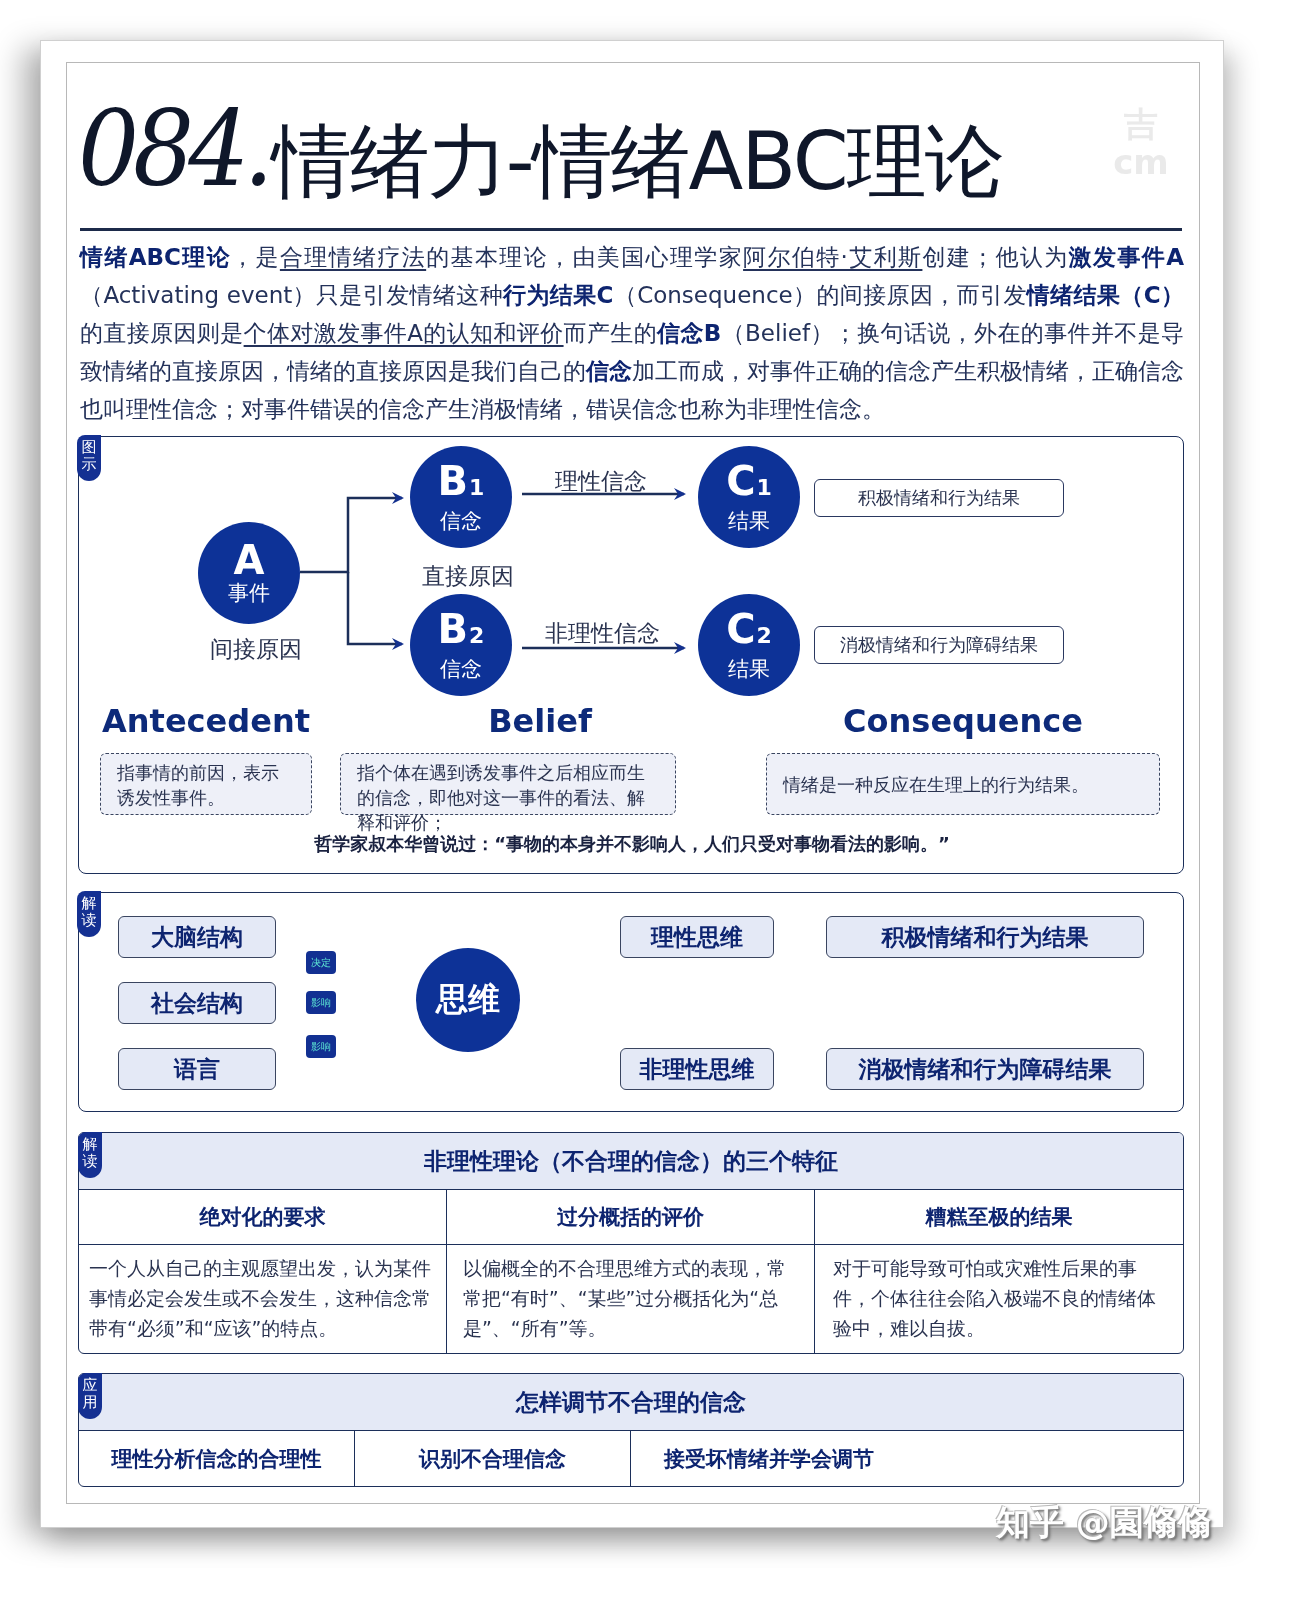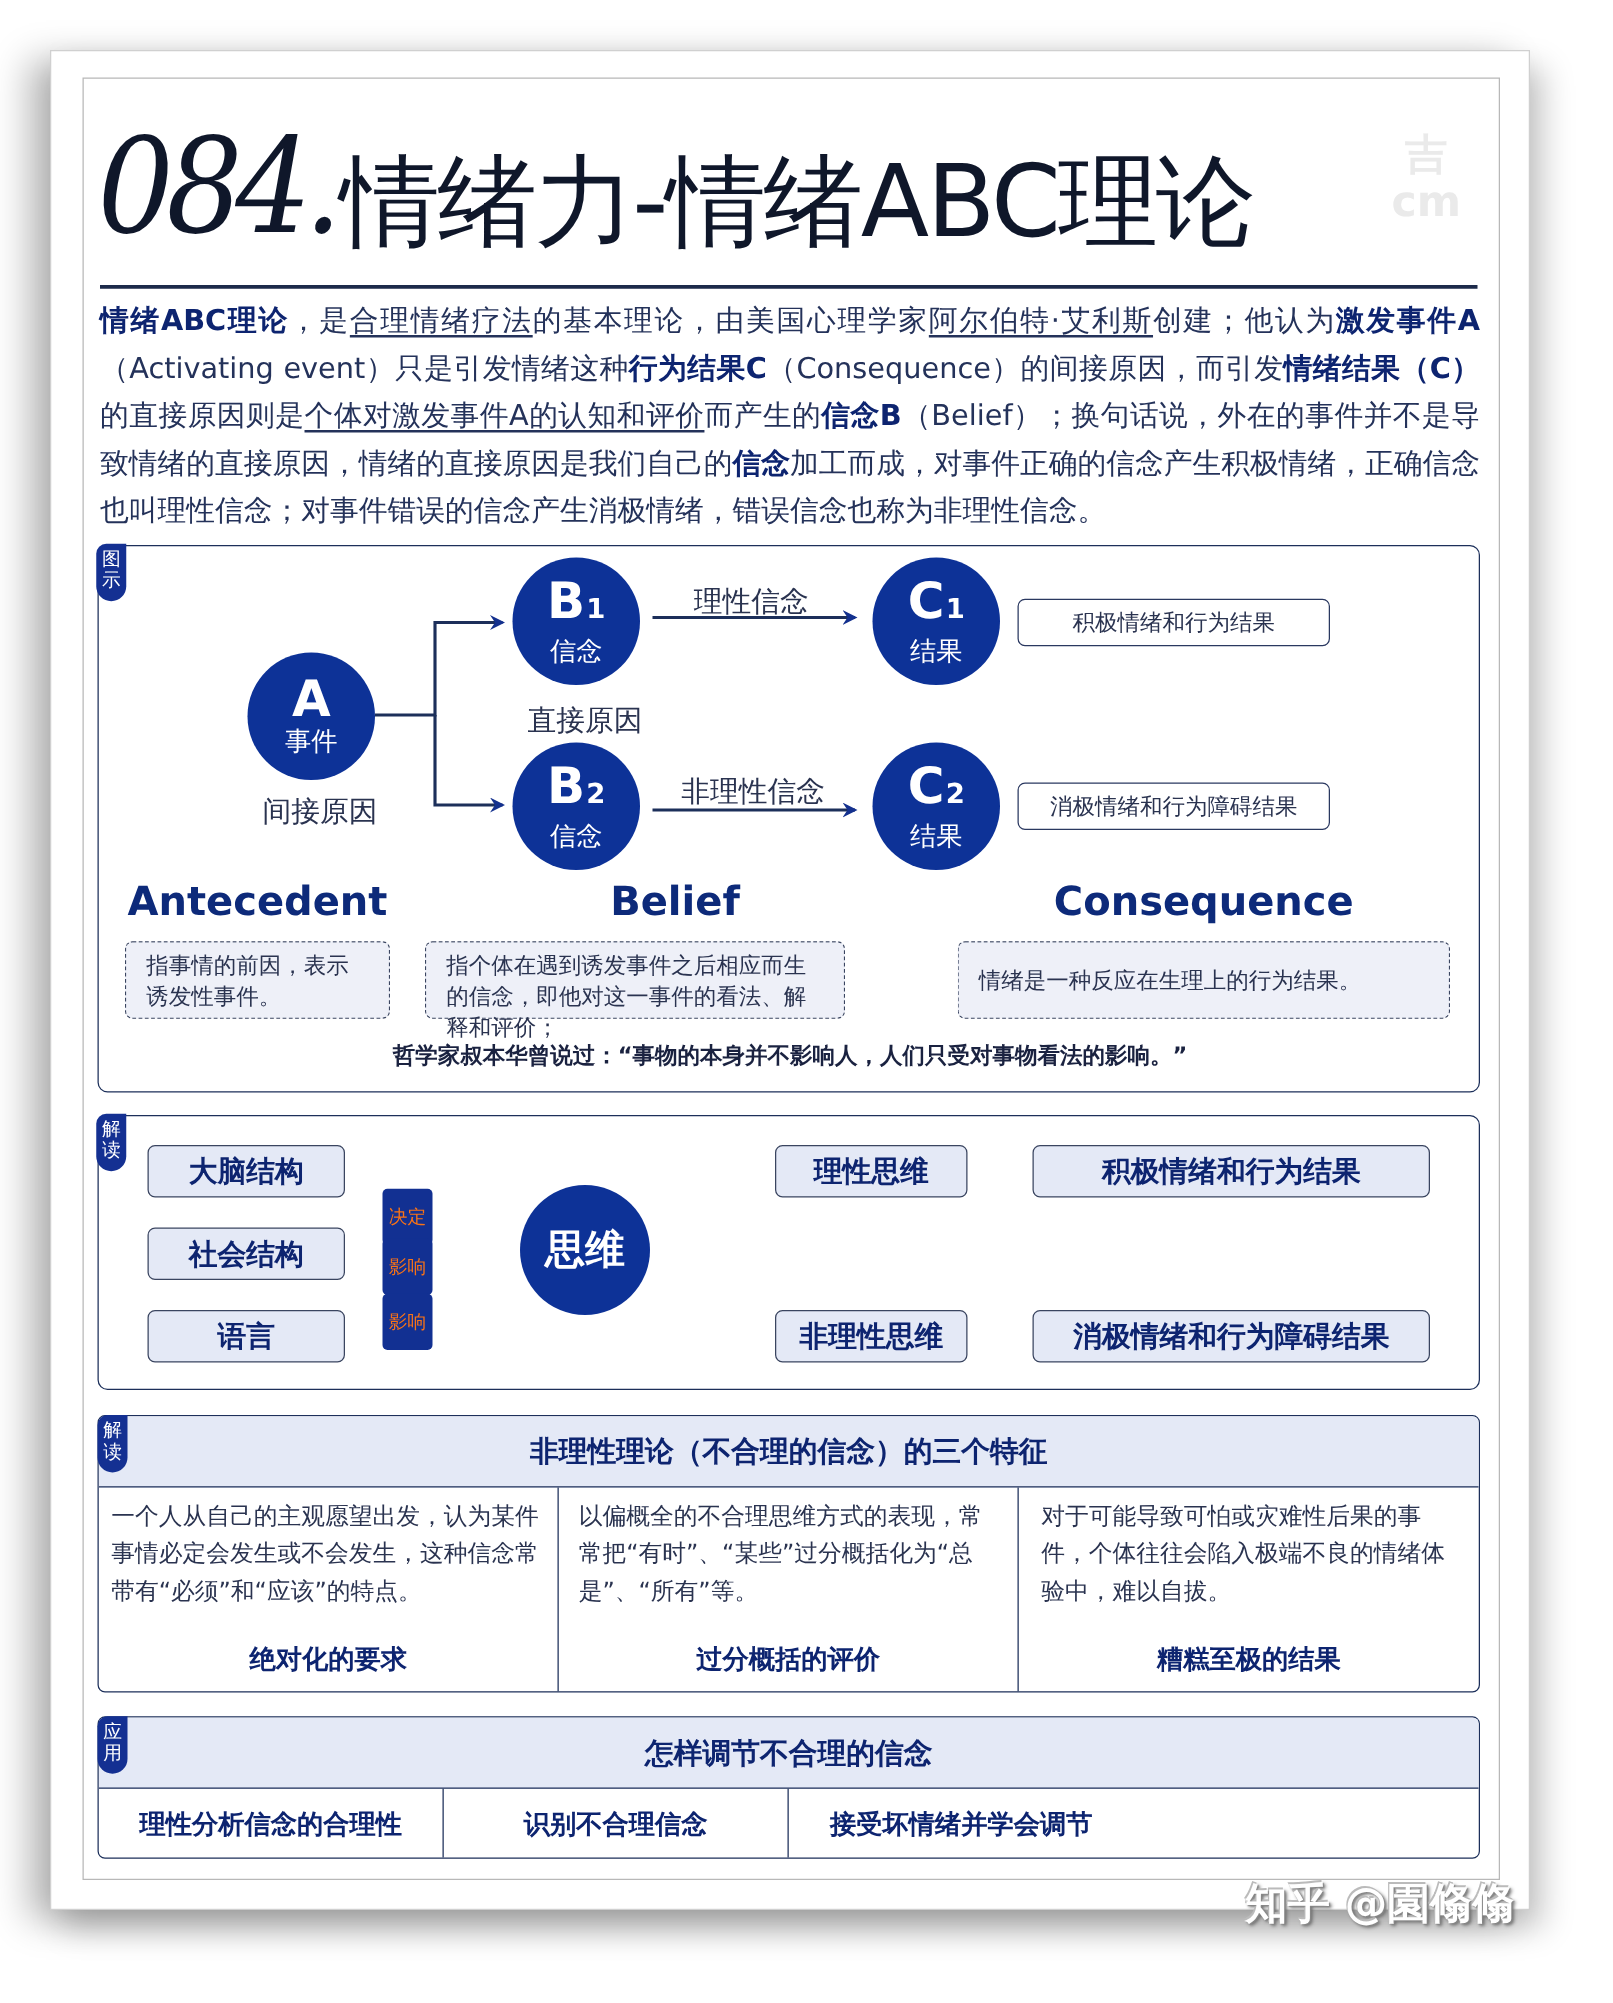--- a/index.html
+++ b/index.html
@@ -60,22 +60,22 @@
     position:absolute; border:1.5px dashed #3a4560; border-radius:6px; background:#eef0f8;
     font-size:18px; line-height:25px; color:#2a3350; padding:6px 16px; box-sizing:border-box;
   }
   .quote { position:absolute; left:80px; top:832px; width:1104px; text-align:center; font-size:18px; font-weight:bold; color:#1a2240; }
 
   .node {
     position:absolute; background:#e4e9f6; border:1.5px solid #3a4560; border-radius:6px;
     font-size:23px; font-weight:bold; color:#0d2470; display:flex; align-items:center; justify-content:center;
   }
   .pill {
-    position:absolute; background:#123092; color:#f97316; border-radius:4px; font-size:15px;
-    padding:13px 5px; line-height:19px;
+    position:absolute; background:#123092; color:#5eead4; border-radius:4px; font-size:10px;
+    padding:2px 5px; line-height:19px;
   }
   svg { position:absolute; left:0; top:0; overflow:visible; }
 
   .tbl { position:absolute; border:1.5px solid #1c2f5a; border-radius:6px; background:#fff; overflow:hidden; }
   .tbl .thead {
     background:#e4e9f6; border-bottom:1.5px solid #1c2f5a; font-size:23px; font-weight:bold; color:#0d2470;
     display:flex; align-items:center; justify-content:center;
   }
   .tbl .row { display:flex; }
   .tbl .cell { box-sizing:border-box; border-right:1.5px solid #1c2f5a; }
@@ -183,29 +183,29 @@
 <div class="circle" style="left:416px; top:948px; width:104px; height:104px;">
   <div style="font-size:32px; font-weight:bold;">思维</div>
 </div>
 <div class="node" style="left:620px; top:916px; width:152px; height:40px;">理性思维</div>
 <div class="node" style="left:620px; top:1048px; width:152px; height:40px;">非理性思维</div>
 <div class="node" style="left:826px; top:916px; width:316px; height:40px;">积极情绪和行为结果</div>
 <div class="node" style="left:826px; top:1048px; width:316px; height:40px;">消极情绪和行为障碍结果</div>
 
 <div class="tbl" style="left:78px; top:1132px; width:1104px; height:220px;">
   <div class="thead" style="height:56px;">非理性理论（不合理的信念）的三个特征</div>
+  <div class="row" style="height:54px; border-bottom:1.5px solid #1c2f5a;">
+    <div class="cell colhead" style="width:368px;">绝对化的要求</div>
+    <div class="cell colhead" style="width:368px;">过分概括的评价</div>
+    <div class="cell colhead" style="width:368px;">糟糕至极的结果</div>
+  </div>
   <div class="row" style="height:110px;">
     <div class="cell coltxt" style="width:368px;">一个人从自己的主观愿望出发，认为某件事情必定会发生或不会发生，这种信念常带有“必须”和“应该”的特点。</div>
     <div class="cell coltxt" style="width:368px; padding-left:16px;">以偏概全的不合理思维方式的表现，常常把“有时”、“某些”过分概括化为“总是”、“所有”等。</div>
     <div class="cell coltxt" style="width:368px; padding-left:18px;">对于可能导致可怕或灾难性后果的事件，个体往往会陷入极端不良的情绪体验中，难以自拔。</div>
-  </div>
-  <div class="row" style="height:54px; border-bottom:1.5px solid #1c2f5a;">
-    <div class="cell colhead" style="width:368px;">绝对化的要求</div>
-    <div class="cell colhead" style="width:368px;">过分概括的评价</div>
-    <div class="cell colhead" style="width:368px;">糟糕至极的结果</div>
   </div>
 </div>
 <div class="tag" style="left:78px; top:1132px; position:absolute;">解读</div>
 
 <div class="tbl" style="left:78px; top:1373px; width:1104px; height:112px;">
   <div class="thead" style="height:56px;">怎样调节不合理的信念</div>
   <div class="row" style="height:56px;">
     <div class="cell colhead" style="width:276px;">理性分析信念的合理性</div>
     <div class="cell colhead" style="width:276px;">识别不合理信念</div>
     <div class="cell colhead" style="width:276px;">接受坏情绪并学会调节</div>

